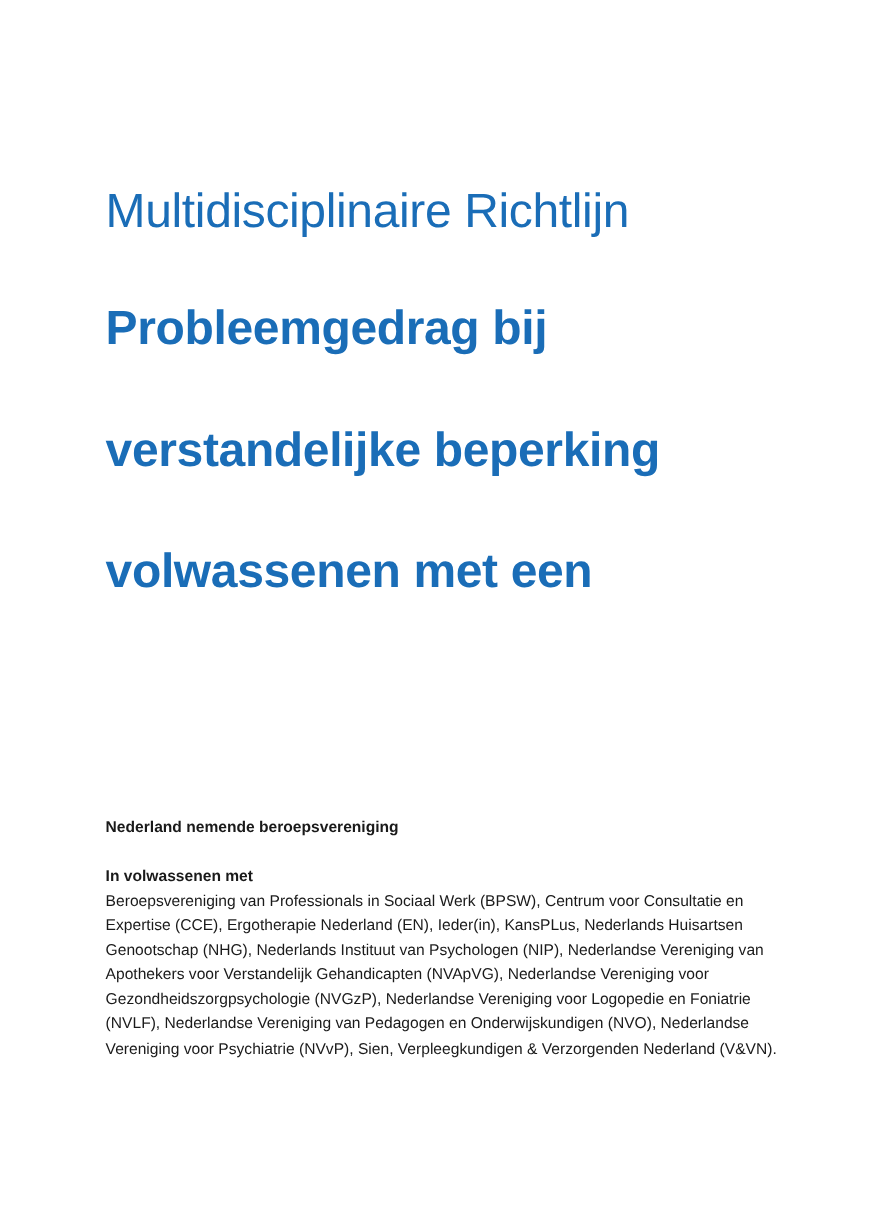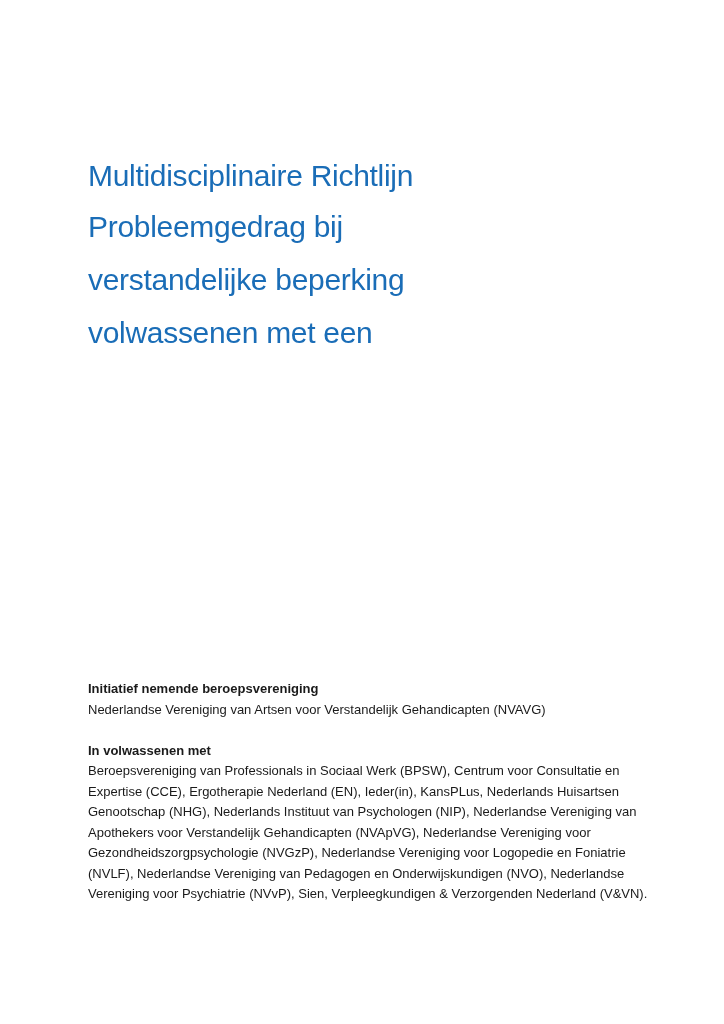--- a/index.html
+++ b/index.html
@@ -22,31 +22,32 @@
       background: #ffffff;
     }
     .title-block {
       position: absolute;
       left: 88px;
       top: 152px;
       width: 600px;
       color: #1a6db7;
     }
     .title-line {
-      font-size: 30px;
+      font-size: 40px;
       line-height: 53px;
       letter-spacing: -0.3px;
       white-space: nowrap;
     }
     .title-light {
       font-weight: normal;
       line-height: 48px;
     }
     .title-bold {
-      font-weight: normal;
+      font-weight: bold;
+      margin-top: 48px;
     }
     .info-block {
       position: absolute;
       left: 88px;
       top: 679px;
       width: 560px;
       font-size: 13px;
       line-height: 20.5px;
       color: #1a1a1a;
     }
@@ -67,20 +68,19 @@
 <div class="page">
 
   <div class="title-block">
     <div class="title-line title-light">Multidisciplinaire Richtlijn</div>
     <div class="title-line title-bold">Probleemgedrag bij</div>
     <div class="title-line title-bold">verstandelijke beperking</div>
     <div class="title-line title-bold">volwassenen met een</div>
   </div>
 
   <div class="info-block">
-    <p class="section-heading">Initiatief nemende beroepsvereniging</p>
-    <p class="section-text">Nederlandse Vereniging van Artsen voor Verstandelijk Gehandicapten (NVAVG)</p>
+    <p class="section-heading">Nederland nemende beroepsvereniging</p>
     <div class="spacer"></div>
     <p class="section-heading">In volwassenen met</p>
     <p class="section-text">Beroepsvereniging van Professionals in Sociaal Werk (BPSW), Centrum voor Consultatie en Expertise (CCE), Ergotherapie Nederland (EN), Ieder(in), KansPLus, Nederlands Huisartsen Genootschap (NHG), Nederlands Instituut van Psychologen (NIP), Nederlandse Vereniging van Apothekers voor Verstandelijk Gehandicapten (NVApVG), Nederlandse Vereniging voor Gezondheidszorgpsychologie (NVGzP), Nederlandse Vereniging voor Logopedie en Foniatrie (NVLF), Nederlandse Vereniging van Pedagogen en Onderwijskundigen (NVO), Nederlandse Vereniging voor Psychiatrie (NVvP), Sien, Verpleegkundigen &amp; Verzorgenden Nederland (V&amp;VN).</p>
   </div>
 
 </div>
 
 </body></html>

